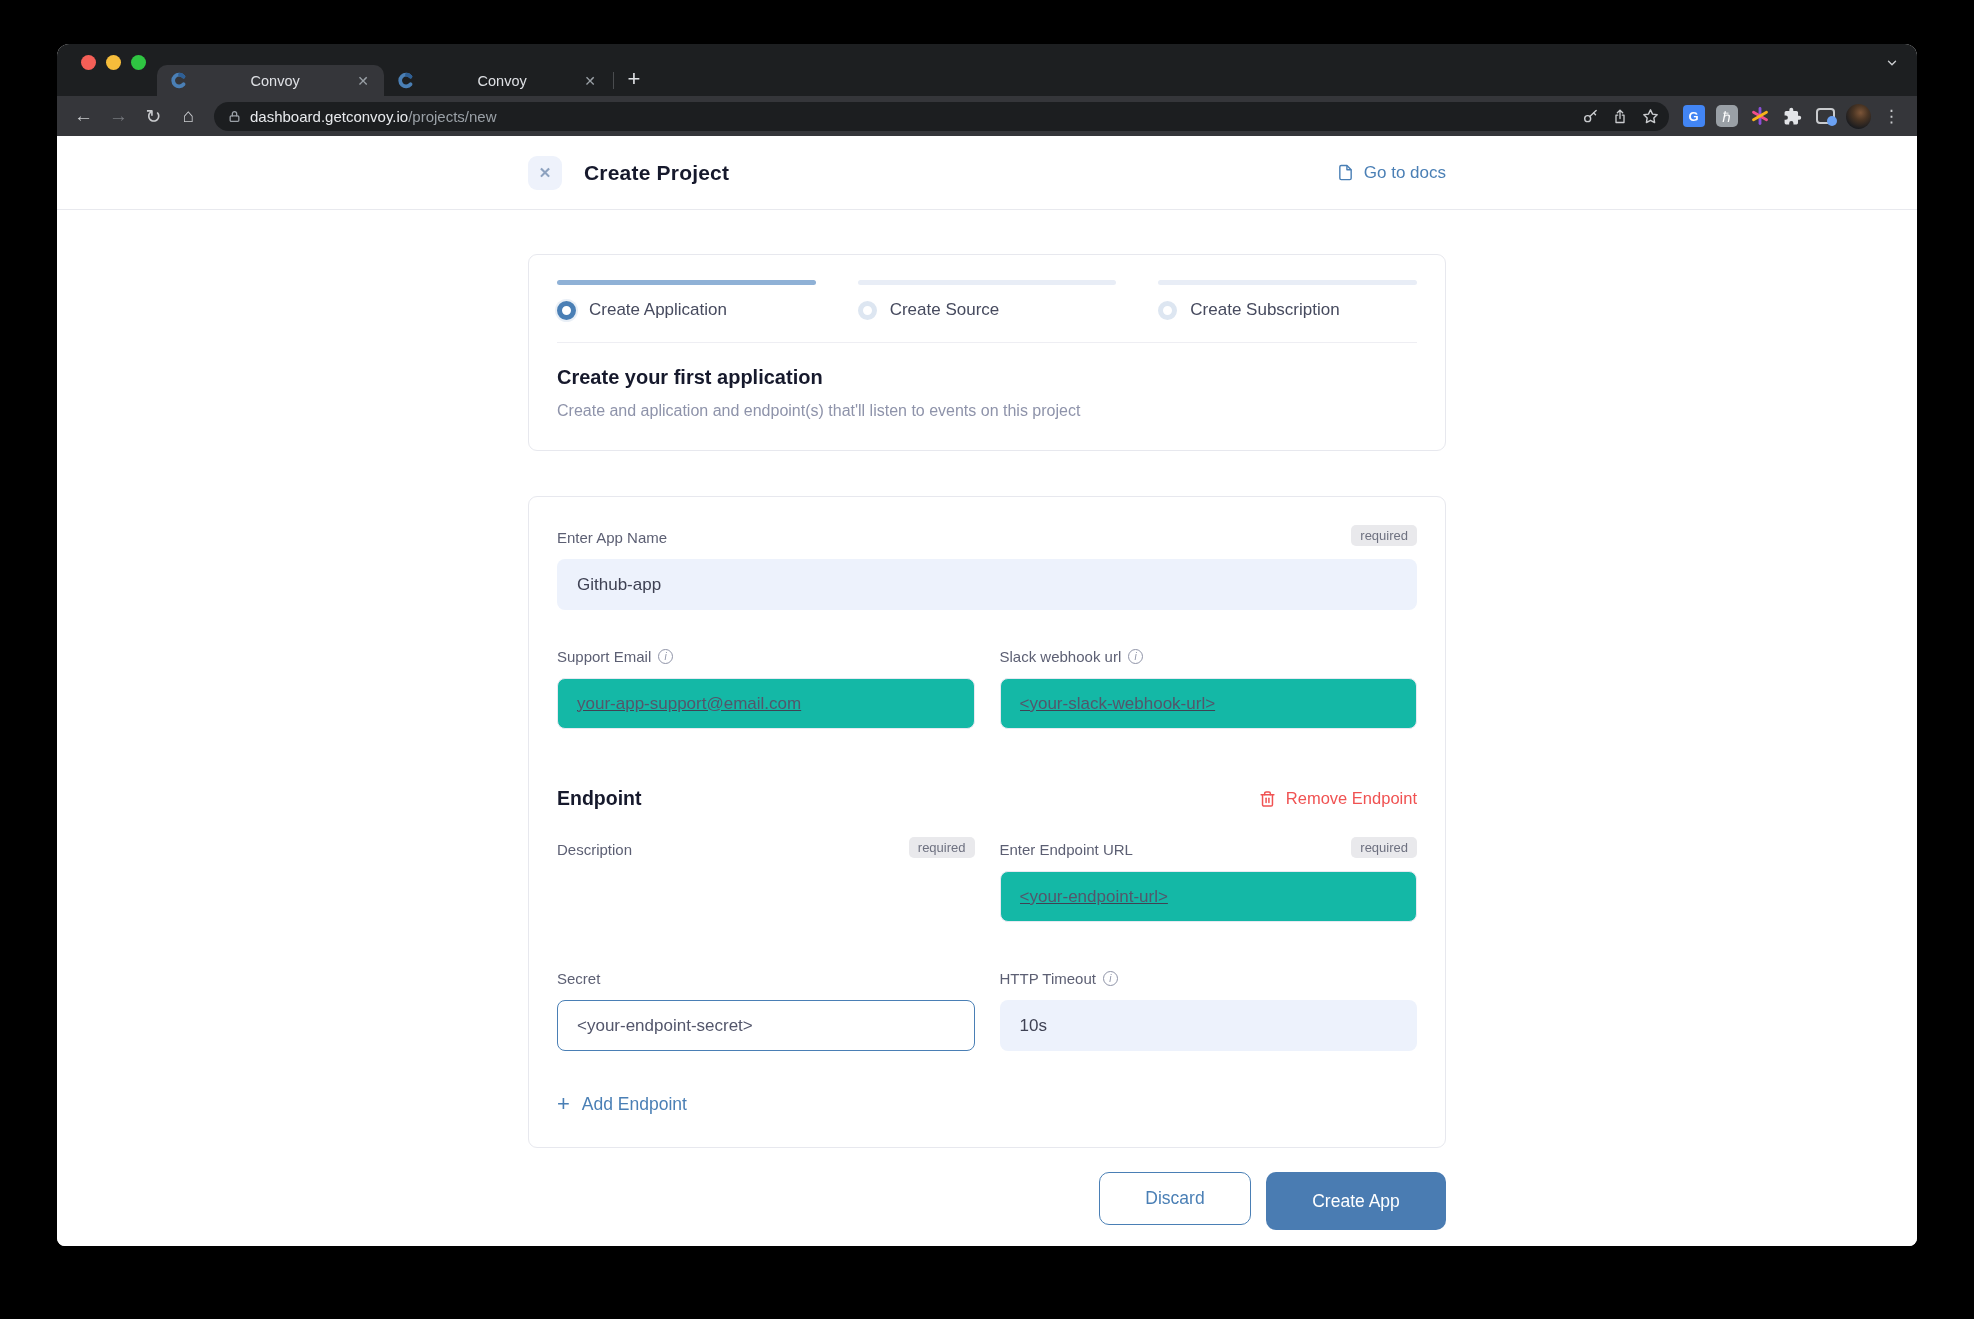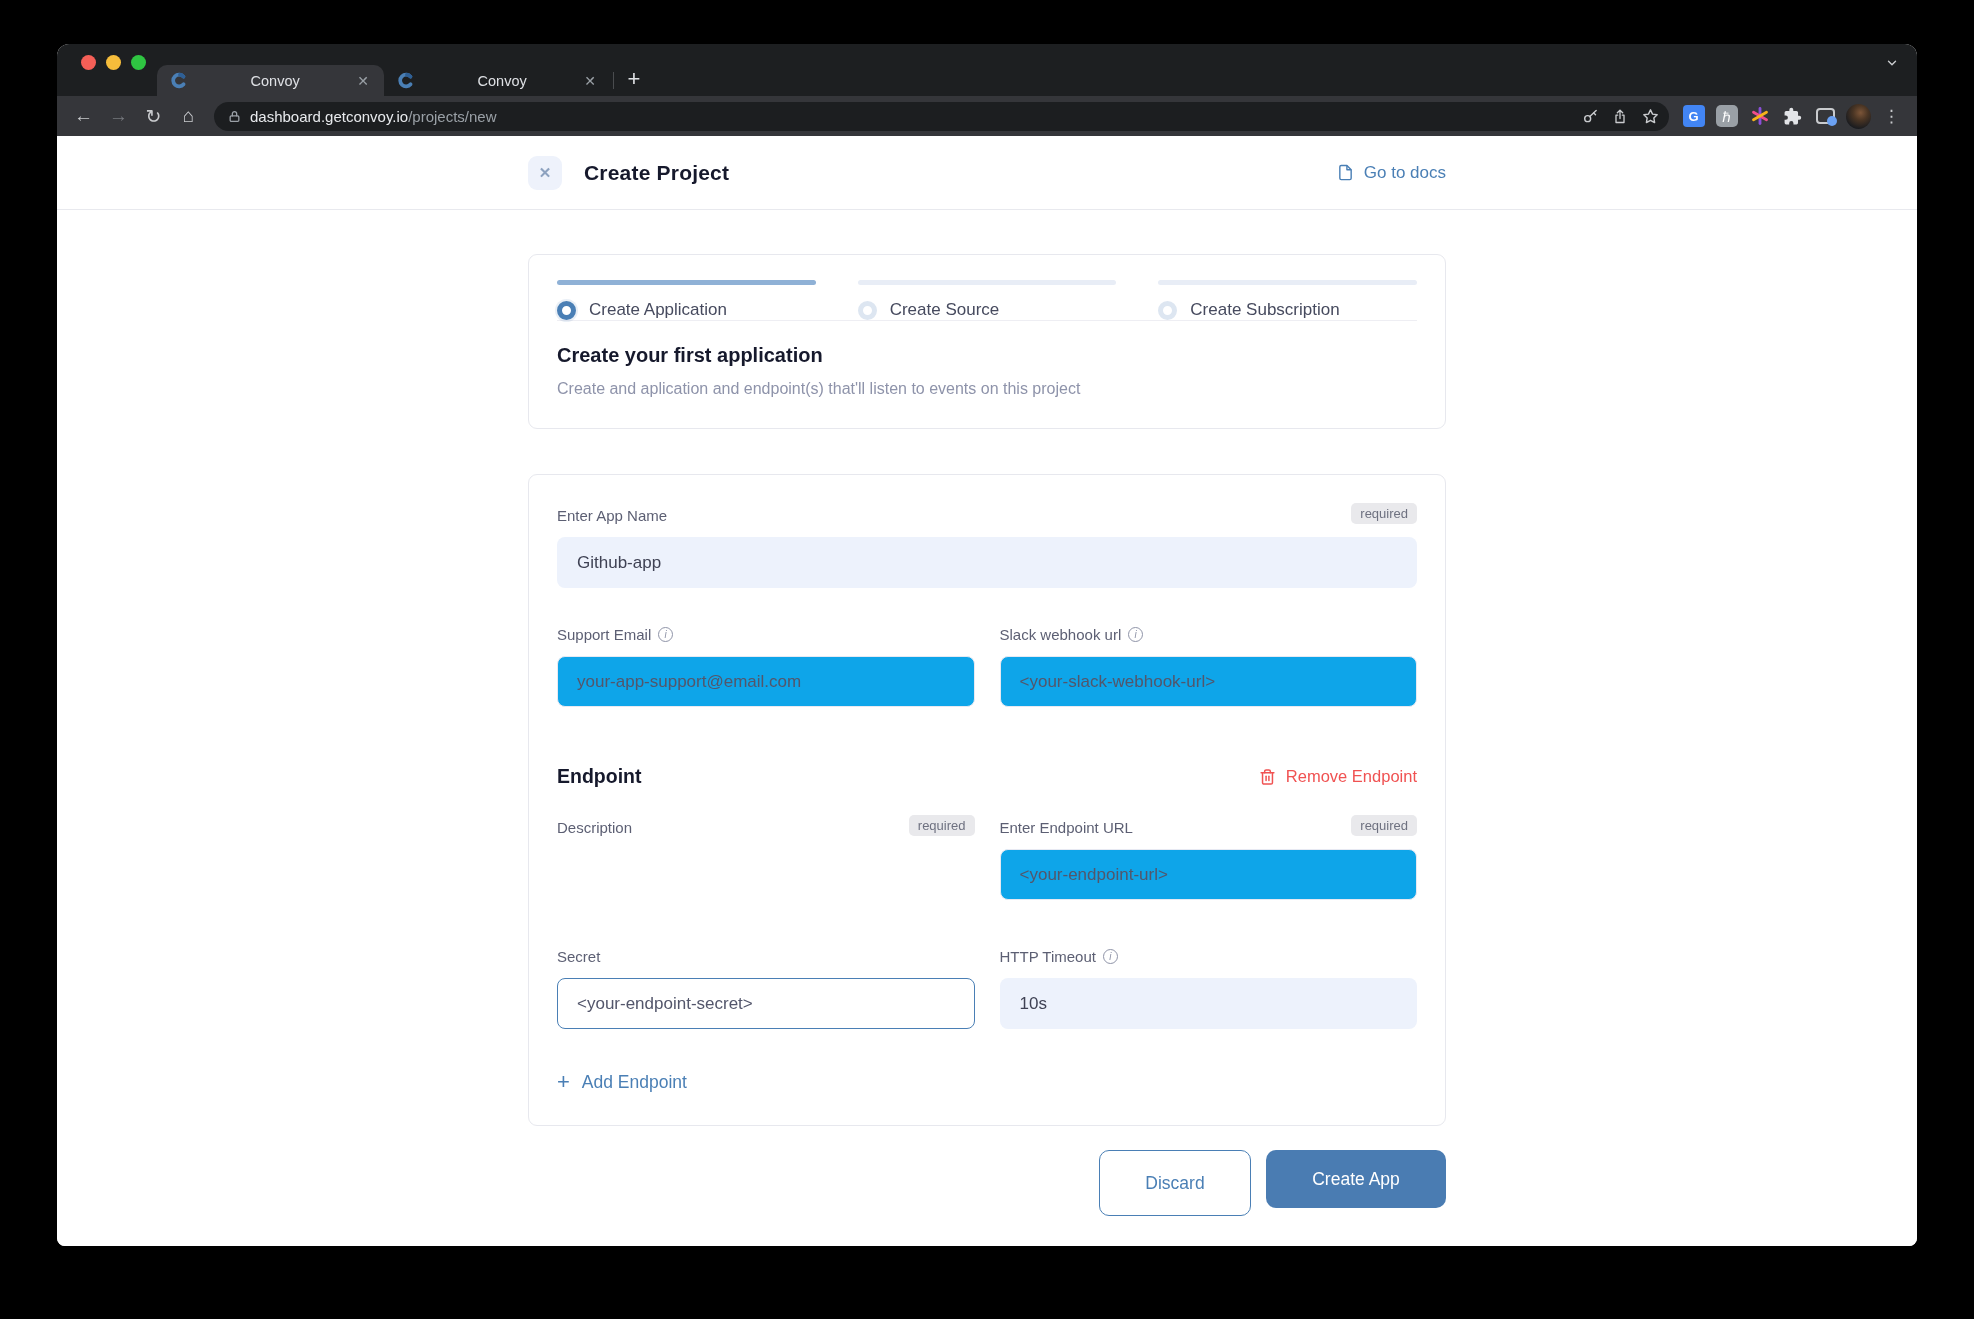--- a/index.html
+++ b/index.html
@@ -59,61 +59,61 @@
   .close-btn { width:34px; height:34px; border-radius:9px; background:#eef2fb; border:none;
     color:#8da2bf; font-size:15px; font-weight:700; display:flex; align-items:center; justify-content:center; cursor:pointer; }
   .page-title { font-size:21px; font-weight:700; color:#16192c; letter-spacing:.2px; }
   .docs-link { margin-left:auto; display:flex; align-items:center; gap:10px;
     color:#4a7fb5; font-size:17px; cursor:pointer; }
 
   .page-body { flex:1; overflow:hidden; }
   .card { width:918px; margin:0 auto; background:#fff; border:1px solid #e7e8ee; border-radius:9px; }
   .card1 { margin-top:44px; padding:25px 28px 30px; }
 
-  .stepper { display:flex; gap:42px; border-bottom:1px solid #eeeef3; }
+  .stepper { display:flex; gap:42px; padding-bottom:22px; border-bottom:1px solid #eeeef3; }
   .step { flex:1; cursor:pointer; }
   .step-bar { height:5px; border-radius:3px; background:#e8edf6; }
   .step.active .step-bar { background:#8fb1d6; }
   .step-row { display:flex; align-items:center; gap:13px; margin-top:15px; }
   .radio { width:19px; height:19px; border-radius:50%; background:#fff; border:5.5px solid #dde6f1; }
   .step.active .radio { border-color:#4a7fb5; box-shadow:0 0 0 2px rgba(74,127,181,.12); }
   .step-label { font-size:17px; color:#464a5e; }
   .intro { padding-top:23px; }
   .intro-title { font-size:20px; font-weight:700; color:#16192c; margin-bottom:13px; }
   .intro-sub { font-size:16px; color:#8e93aa; }
 
   .card2 { margin-top:45px; padding:28px 28px 32px; }
   .label-row { display:flex; justify-content:space-between; align-items:flex-end; margin-bottom:13px; }
   .field-label { font-size:15px; color:#5c5f73; display:flex; align-items:center; gap:7px; }
   .badge { font-size:13px; color:#6e7180; background:#e9e9ec; border-radius:5px; padding:3px 9px; }
   .info { width:15px; height:15px; border:1.3px solid #8f94a8; border-radius:50%; color:#8f94a8;
     font-size:10px; font-style:italic; display:inline-flex; align-items:center; justify-content:center; }
   .tinput { width:100%; height:51px; border-radius:8px; border:1px solid transparent;
     background:#edf2fc; color:#3f4254; font-size:17px; font-family:"Liberation Sans",sans-serif;
     padding:0 19px; outline:none; }
-  .tinput.bordered { background:#0ea5e9; border-color:#e7e9f2; }
+  .tinput.bordered { background:#14b8a6; border-color:#e7e9f2;text-decoration:underline; }
   .tinput.focused { background:#fff; border:1.6px solid #4a7fb5; }
   .tinput::placeholder { color:#53566b; opacity:1; }
   .two-col { display:flex; gap:25px; }
   .col { flex:1; min-width:0; }
   .mt-38 { margin-top:38px; }
   .mt-48 { margin-top:48px; }
 
   .endpoint-head { display:flex; justify-content:space-between; align-items:center;
     margin-top:58px; margin-bottom:27px; }
   .endpoint-title { font-size:19.5px; font-weight:700; color:#16192c; }
   .remove-link { display:flex; align-items:center; gap:10px; color:#f05252; font-size:16.5px; cursor:pointer; }
 
   .add-endpoint { margin-top:42px; display:flex; align-items:center; gap:12px;
     color:#4a7fb5; font-size:17.5px; cursor:pointer; }
   .plus-glyph { font-size:22px; font-weight:400; line-height:1; }
 
   .actions { width:918px; margin:24px auto 0; display:flex; justify-content:flex-end; gap:15px; }
   .btn { border-radius:10px; font-size:17.5px; font-family:"Liberation Sans",sans-serif; cursor:pointer; }
-  .btn-discard { width:152px; height:66px; background:#fff; border:1px solid #4a7fb5; color:#4a7fb5; }
+  .btn-discard { width:152px; height:53px; background:#fff; border:1px solid #4a7fb5; color:#4a7fb5; }
   .btn-create { width:180px; height:58px; background:#4a7cb2; border:none; color:#fff; }
 
   svg { display:block; }
 </style>
 </head>
 <body>
 
 <div class="window">
 
   <div class="tabbar">

